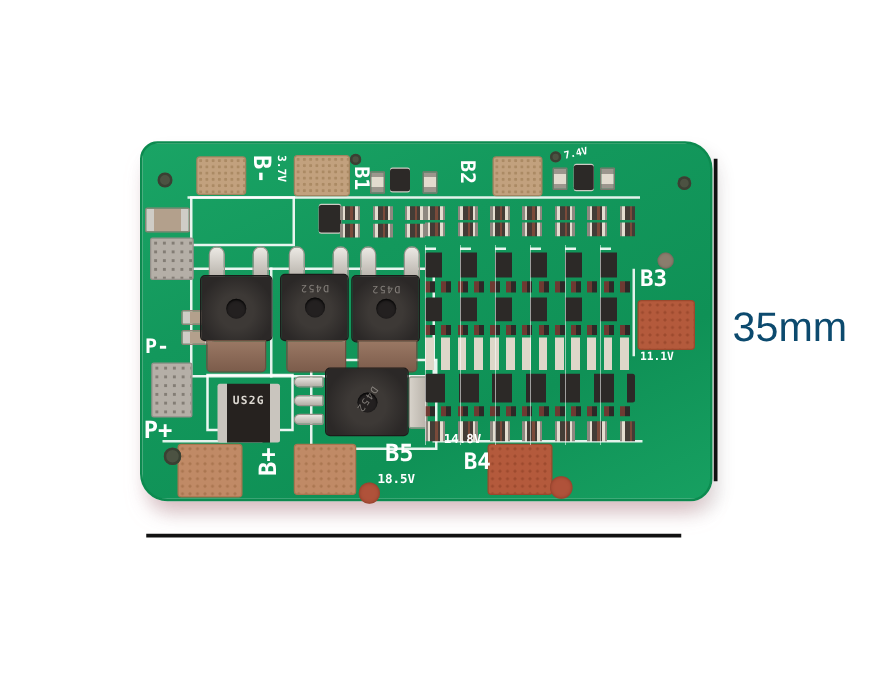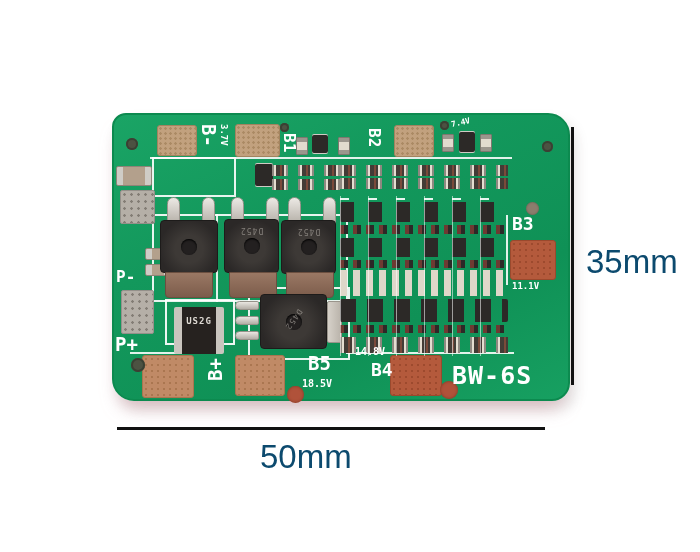--- a/index.html
+++ b/index.html
@@ -189,21 +189,19 @@
     <span class="lbl" style="left:337px;top:3px;font-size:8px;transform:rotate(-12deg);">7.4V</span>
     <span class="lbl" style="left:398px;top:98px;font-size:18px;">B3</span>
     <span class="lbl" style="left:398px;top:166px;font-size:9px;">11.1V</span>
     <span class="lbl" style="left:2px;top:152px;font-size:16px;">P-</span>
     <span class="lbl" style="left:1px;top:218px;font-size:19px;">P+</span>
     <span class="lbl vert-up" style="left:90px;top:243px;font-size:19px;">B+</span>
     <span class="lbl" style="left:170px;top:237px;font-size:19px;padding-left:24px;">B5</span>
     <span class="lbl" style="left:188px;top:263px;font-size:10px;">18.5V</span>
     <span class="lbl" style="left:241px;top:231px;font-size:10px;">14.8V</span>
     <span class="lbl" style="left:247px;top:244px;font-size:18px;margin-left:10px;">B4</span>
-    <span class="lbl" style="left:338px;top:246px;font-size:25px;letter-spacing:1px;">BW-6S</span>
   </div>
 
   <div class="dim-vline"></div>
   <div class="dim-label" style="left:586px;top:243px;">35mm</div>
   <div class="dim-hline"></div>
-  <div class="dim-label" style="left:260px;top:438px;">50mm</div>
 
 </div>
 
 </body></html>

